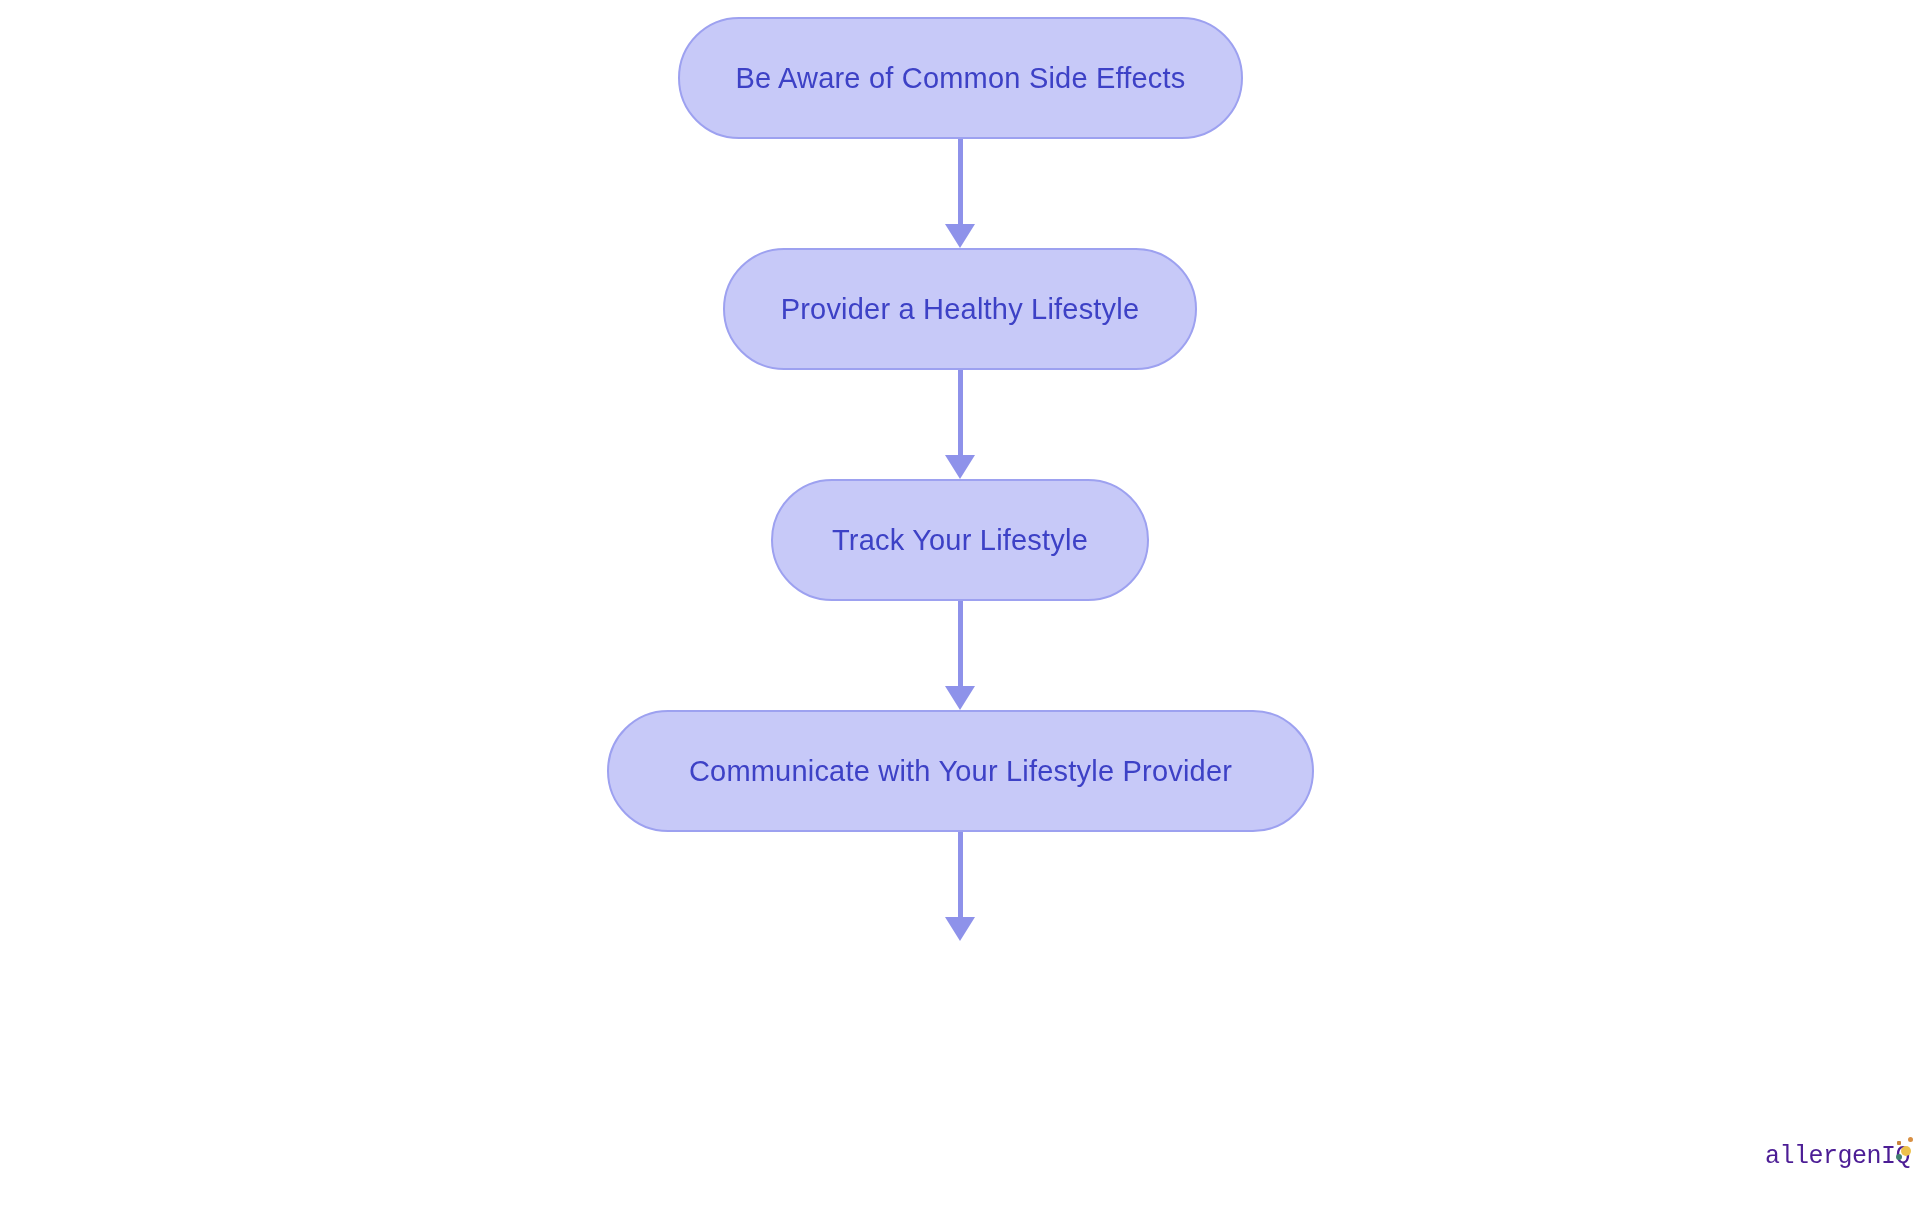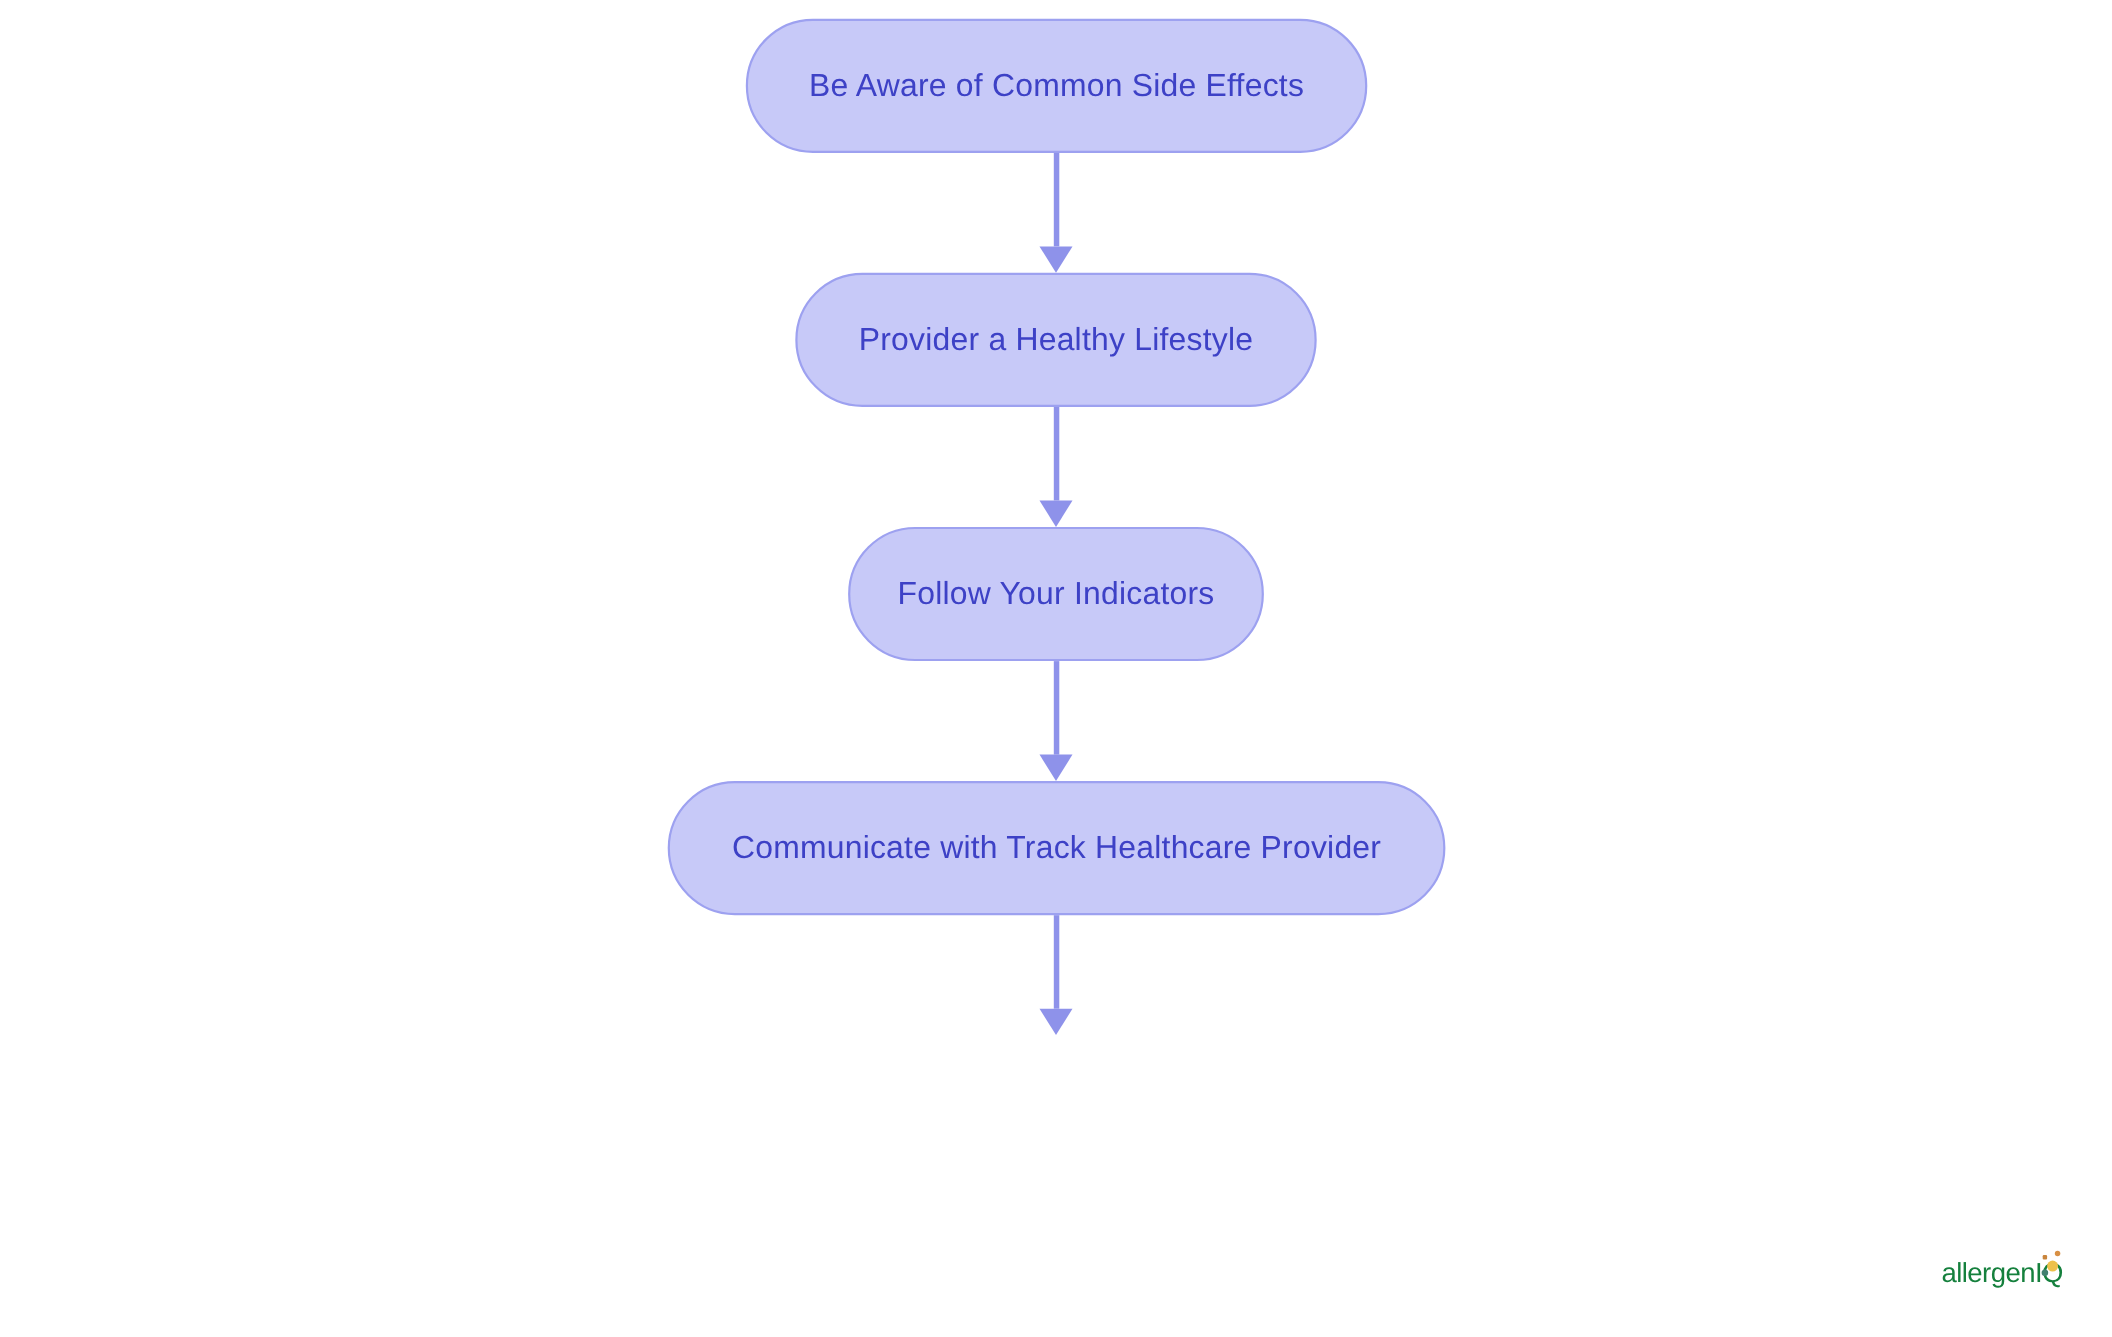--- a/index.html
+++ b/index.html
@@ -61,25 +61,25 @@
     height: 0;
     border-left: 15px solid transparent;
     border-right: 15px solid transparent;
     border-top: 24px solid var(--arrow, #8e92ea);
   }
 
   .logo {
     position: absolute;
     left: 1765px;
     top: 1140px;
-    font-family: Liberation Sans, sans-serif;
+    font-family: Liberation Mono, monospace;
     font-size: 25px;
     line-height: 34px;
     letter-spacing: -0.5px;
-    color: #15803d;
+    color: #4c1d95;
     white-space: nowrap;
   }
   .logo-q-wrap {
     position: relative;
     display: inline-block;
   }
   .logo-dot {
     position: absolute;
     border-radius: 50%;
   }
@@ -122,30 +122,30 @@
   <div class="node node-2">
     <span class="node-label">Provider a Healthy Lifestyle</span>
   </div>
 
   <div class="arrow arrow-2">
     <div class="arrow-line"></div>
     <div class="arrow-head"></div>
   </div>
 
   <div class="node node-3">
-    <span class="node-label">Follow Your Indicators</span>
+    <span class="node-label">Track Your Lifestyle</span>
   </div>
 
   <div class="arrow arrow-3">
     <div class="arrow-line"></div>
     <div class="arrow-head"></div>
   </div>
 
   <div class="node node-4">
-    <span class="node-label">Communicate with Track Healthcare Provider</span>
+    <span class="node-label">Communicate with Your Lifestyle Provider</span>
   </div>
 
   <div class="arrow arrow-4">
     <div class="arrow-line"></div>
     <div class="arrow-head"></div>
   </div>
 
 
   <div class="logo">
     <span>allergenI</span><span class="logo-q-wrap"><span>Q</span><span class="logo-dot logo-dot-orange-square"></span><span class="logo-dot logo-dot-orange"></span><span class="logo-dot logo-dot-yellow"></span><span class="logo-dot logo-dot-teal"></span></span>

